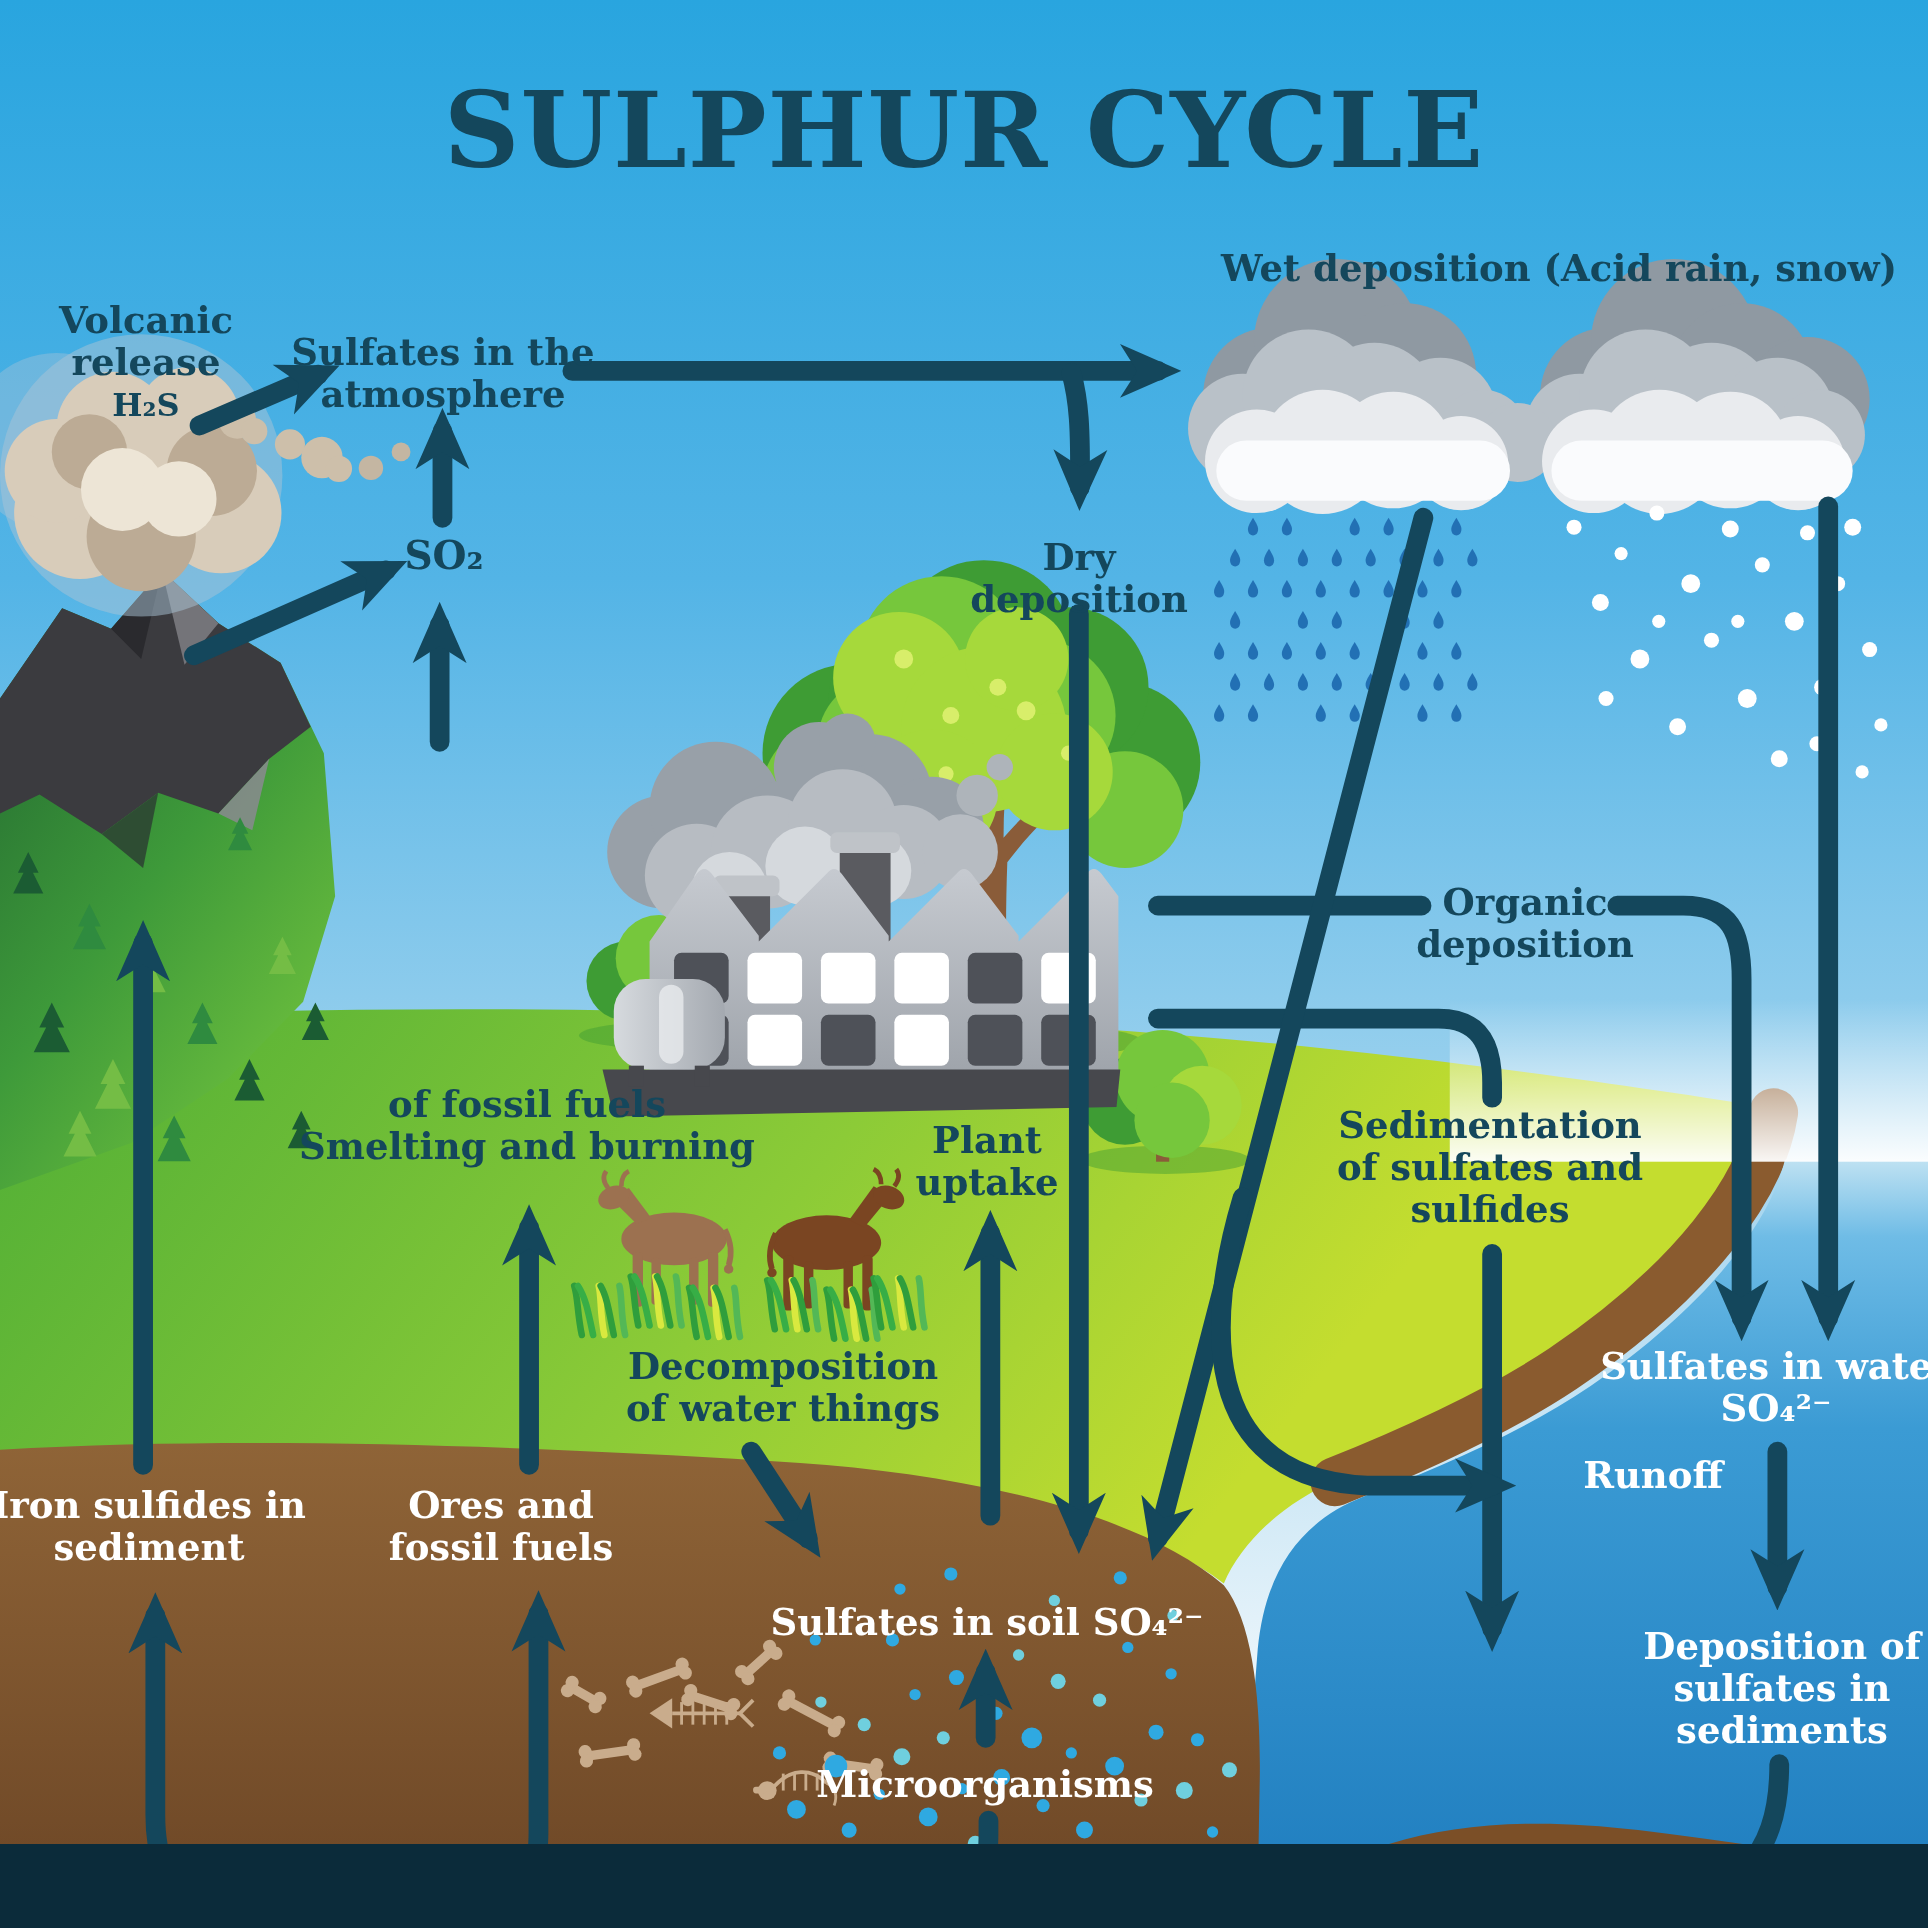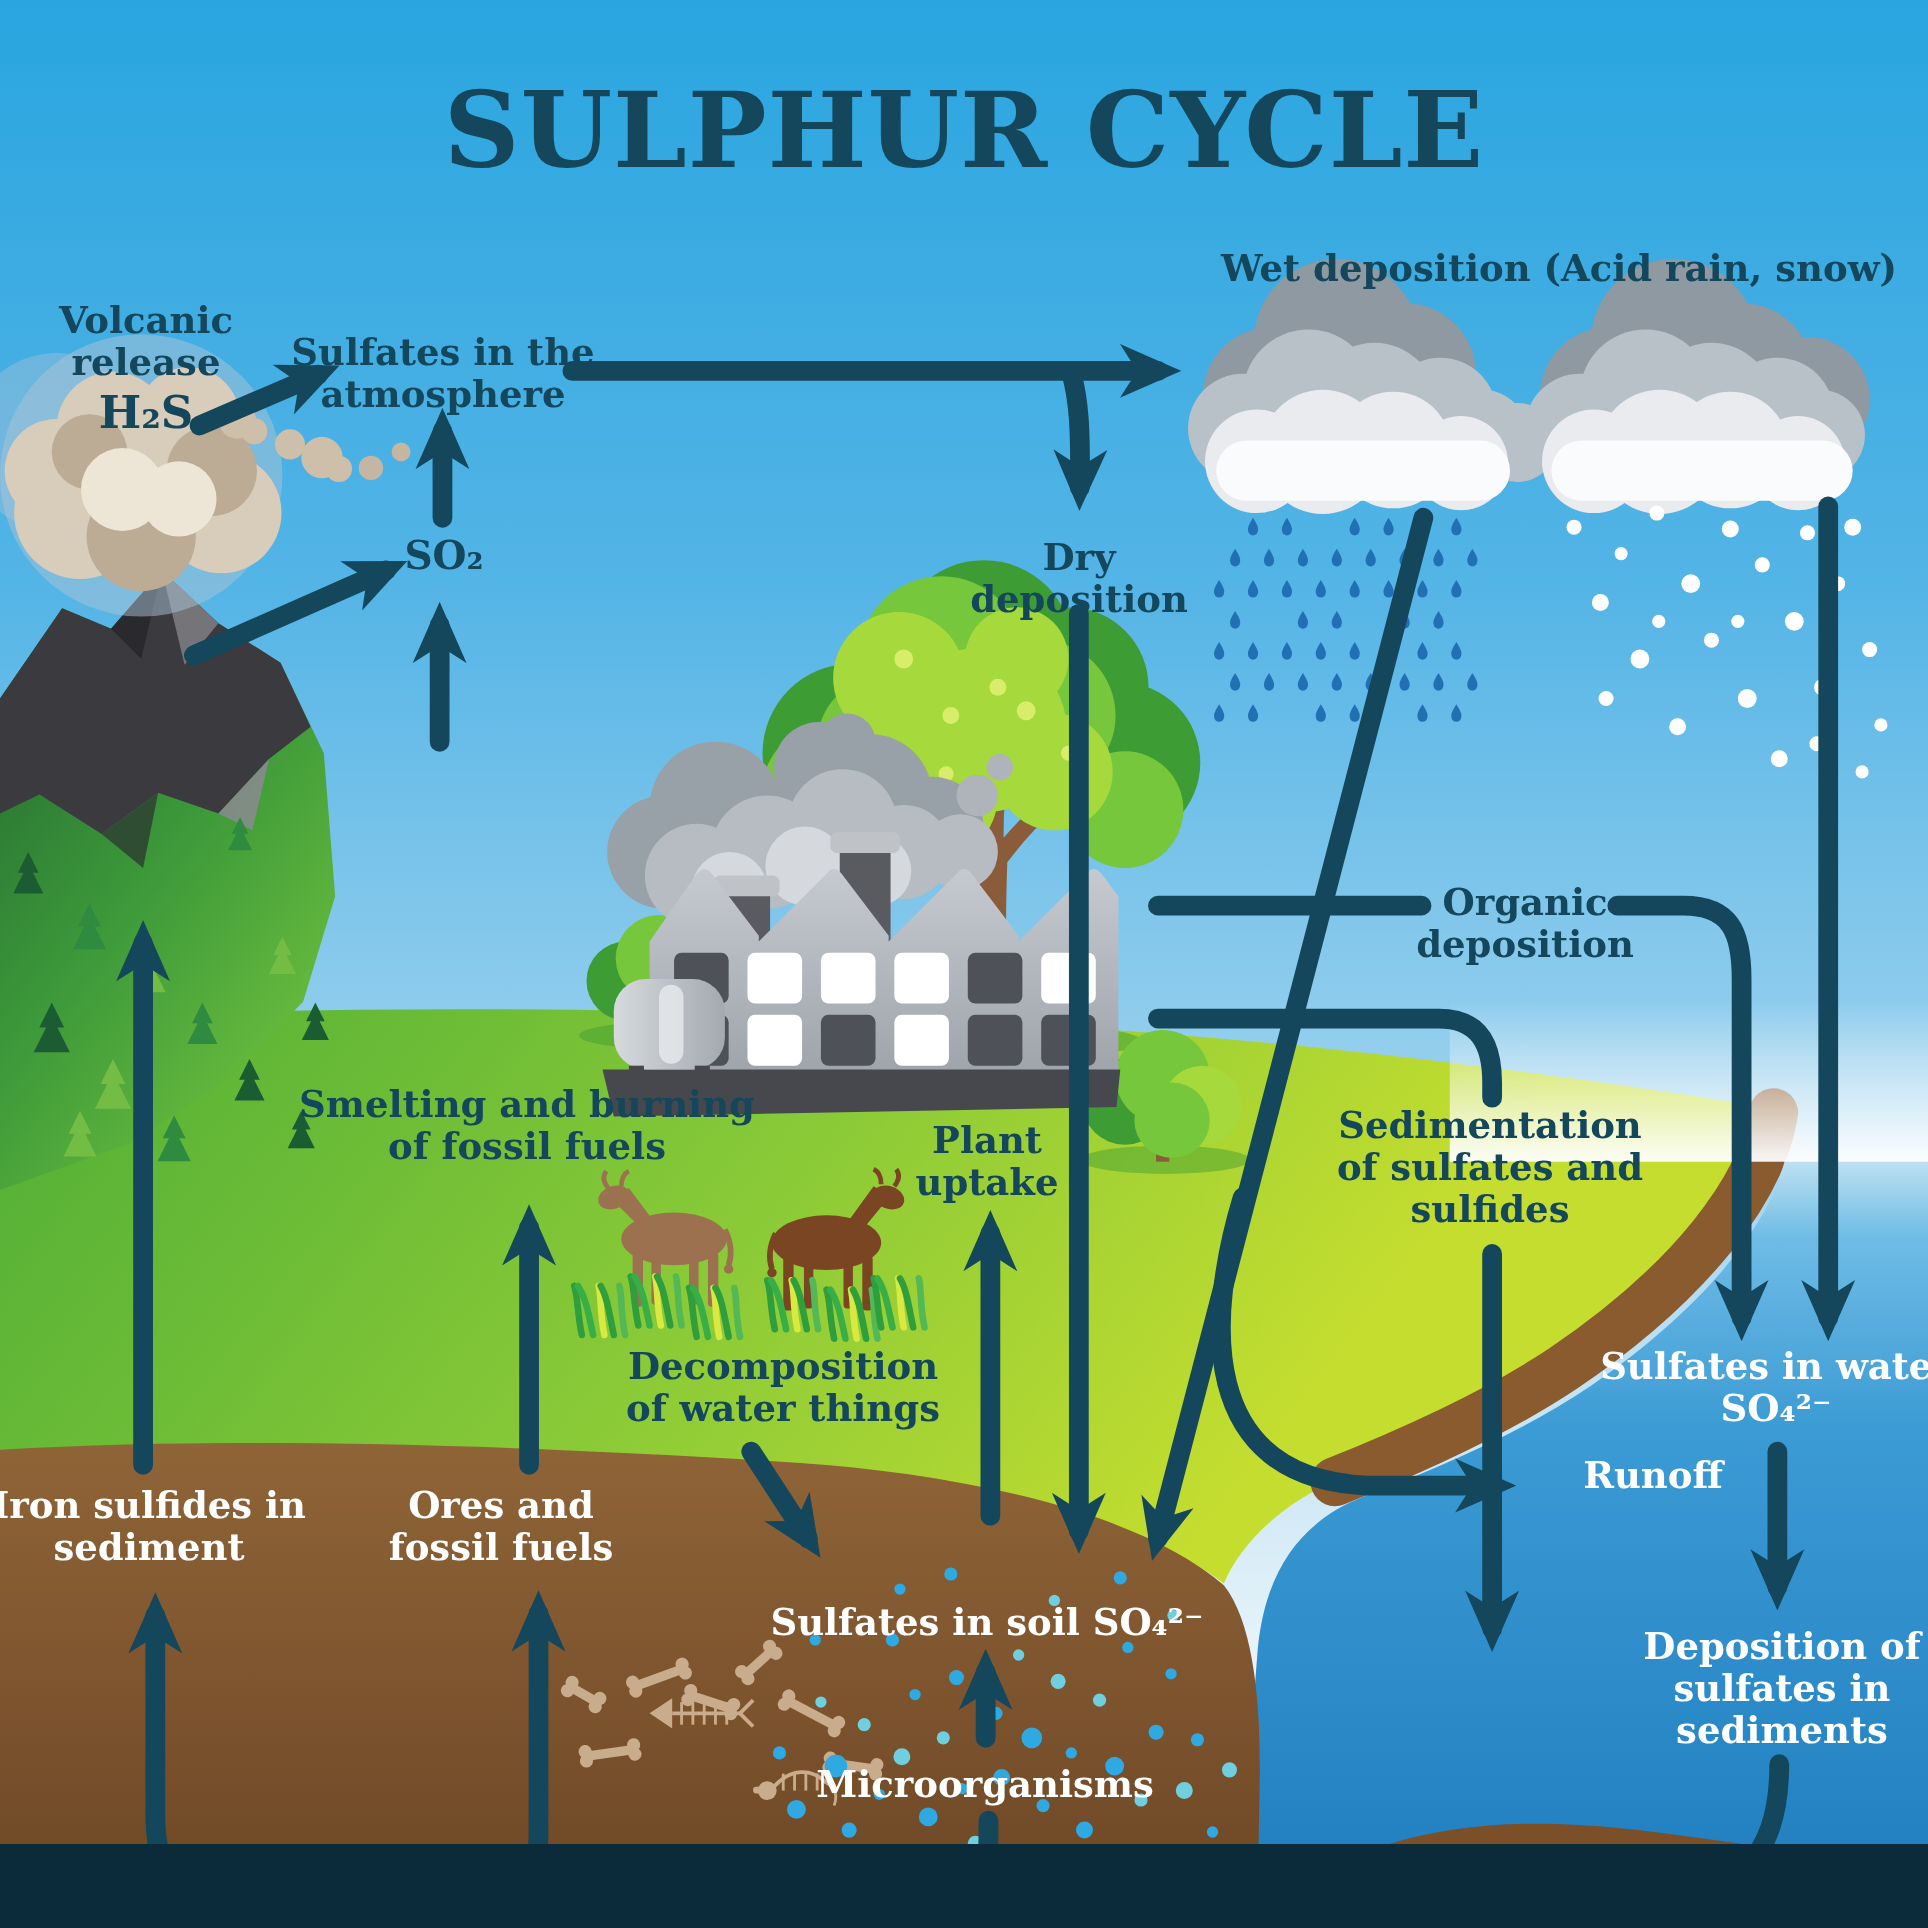--- a/index.html
+++ b/index.html
@@ -3,21 +3,21 @@
 <meta charset="utf-8">
 <style>
   html,body{margin:0;padding:0;background:#0b2b3a;}
   .stage{position:relative;width:1928px;height:1844px;overflow:hidden;
          font-family:"DejaVu Serif",serif;}
   .stage svg{position:absolute;left:0;top:0;}
   .lbl{position:absolute;transform:translateX(-50%);text-align:center;
        font-weight:bold;color:#14475C;font-size:37px;line-height:1.14;
        white-space:nowrap;}
   .lbl.white{color:#FFFFFF;}
-  .lbl .formula{font-size:45px;margin-top:3.8px;}
+  .lbl .formula{font-size:32px;margin-top:3.8px;}
   .lbl.big{font-size:39px;}
   .title{position:absolute;left:964px;transform:translateX(-50%);top:68px;
          font-size:105px;font-weight:bold;color:#14475C;letter-spacing:0.9px;
          white-space:nowrap;}
 </style>
 </head>
 <body>
 
 <div class="stage">
 
@@ -600,22 +600,22 @@
   <div>Dry</div>
   <div>deposition</div>
 </div>
 
 <div class="lbl" style="left:1525px;top:881px;">
   <div>Organic</div>
   <div>deposition</div>
 </div>
 
 <div class="lbl" style="left:527px;top:1083px;">
+  <div>of fossil fuels</div>
   <div>Smelting and burning</div>
-  <div>of fossil fuels</div>
 </div>
 
 <div class="lbl" style="left:987px;top:1119px;">
   <div>Plant</div>
   <div>uptake</div>
 </div>
 
 <div class="lbl" style="left:1490px;top:1104px;">
   <div>Sedimentation</div>
   <div>of sulfates and</div>

